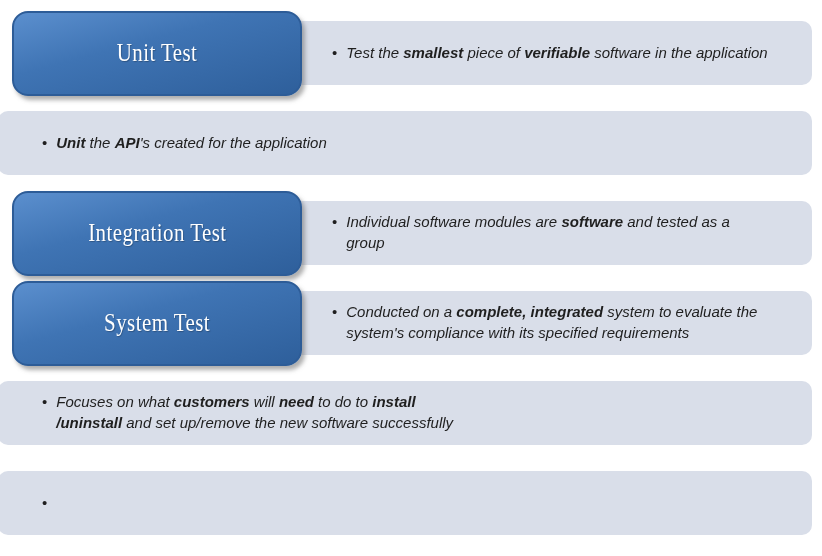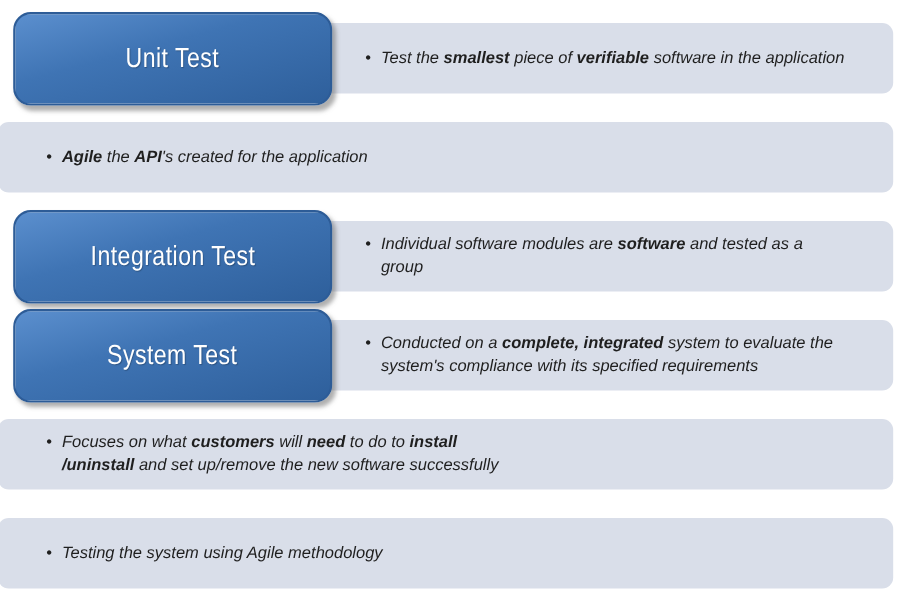--- a/index.html
+++ b/index.html
@@ -34,20 +34,21 @@
     background: linear-gradient(165deg,
       var(--button-top, #5b8fce) 0%,
       var(--button-mid, #3f74b4) 40%,
       var(--button-bottom, #2e5f9b) 100%);
     box-shadow: 3px 4px 4px rgba(110,110,110,0.55);
     display: flex;
     align-items: center;
     justify-content: center;
     position: relative;
     z-index: 2;
+    font-family: Liberation Serif, serif;
   }
   .stage-label {
     color: var(--button-text, #ffffff);
     font-size: 25px;
     letter-spacing: 0.5px;
     white-space: nowrap;
     display: inline-block;
     transform: scaleX(0.84);
     text-shadow: 1px 1px 1px rgba(0,0,0,0.25);
   }
@@ -96,21 +97,21 @@
         <span class="bullet-dot">•</span>
         <span class="bullet-text">Test the <b>smallest</b> piece of <b>verifiable</b> software in the application</span>
       </div>
     </div>
   </div>
 
   <div class="row">
     <div class="desc-panel">
       <div class="bullet-item">
         <span class="bullet-dot">•</span>
-        <span class="bullet-text"><b>Agile</b> the <b>API</b>'s created for the application</span>
+        <span class="bullet-text"><b>Unit</b> the <b>API</b>'s created for the application</span>
       </div>
     </div>
   </div>
 
   <div class="row">
     <div class="stage-button">
       <span class="stage-label">Integration Test</span>
     </div>
     <div class="desc-panel">
       <div class="bullet-item">
@@ -138,18 +139,17 @@
         <span class="bullet-dot">•</span>
         <span class="bullet-text">Focuses on what <b>customers</b> will <b>need</b> to do to <b>install /uninstall</b> and set up/remove the new software successfully</span>
       </div>
     </div>
   </div>
 
   <div class="row">
     <div class="desc-panel">
       <div class="bullet-item">
         <span class="bullet-dot">•</span>
-        <span class="bullet-text">Testing the system using Agile methodology</span>
       </div>
     </div>
   </div>
 
 </div>
 
 </body></html>

